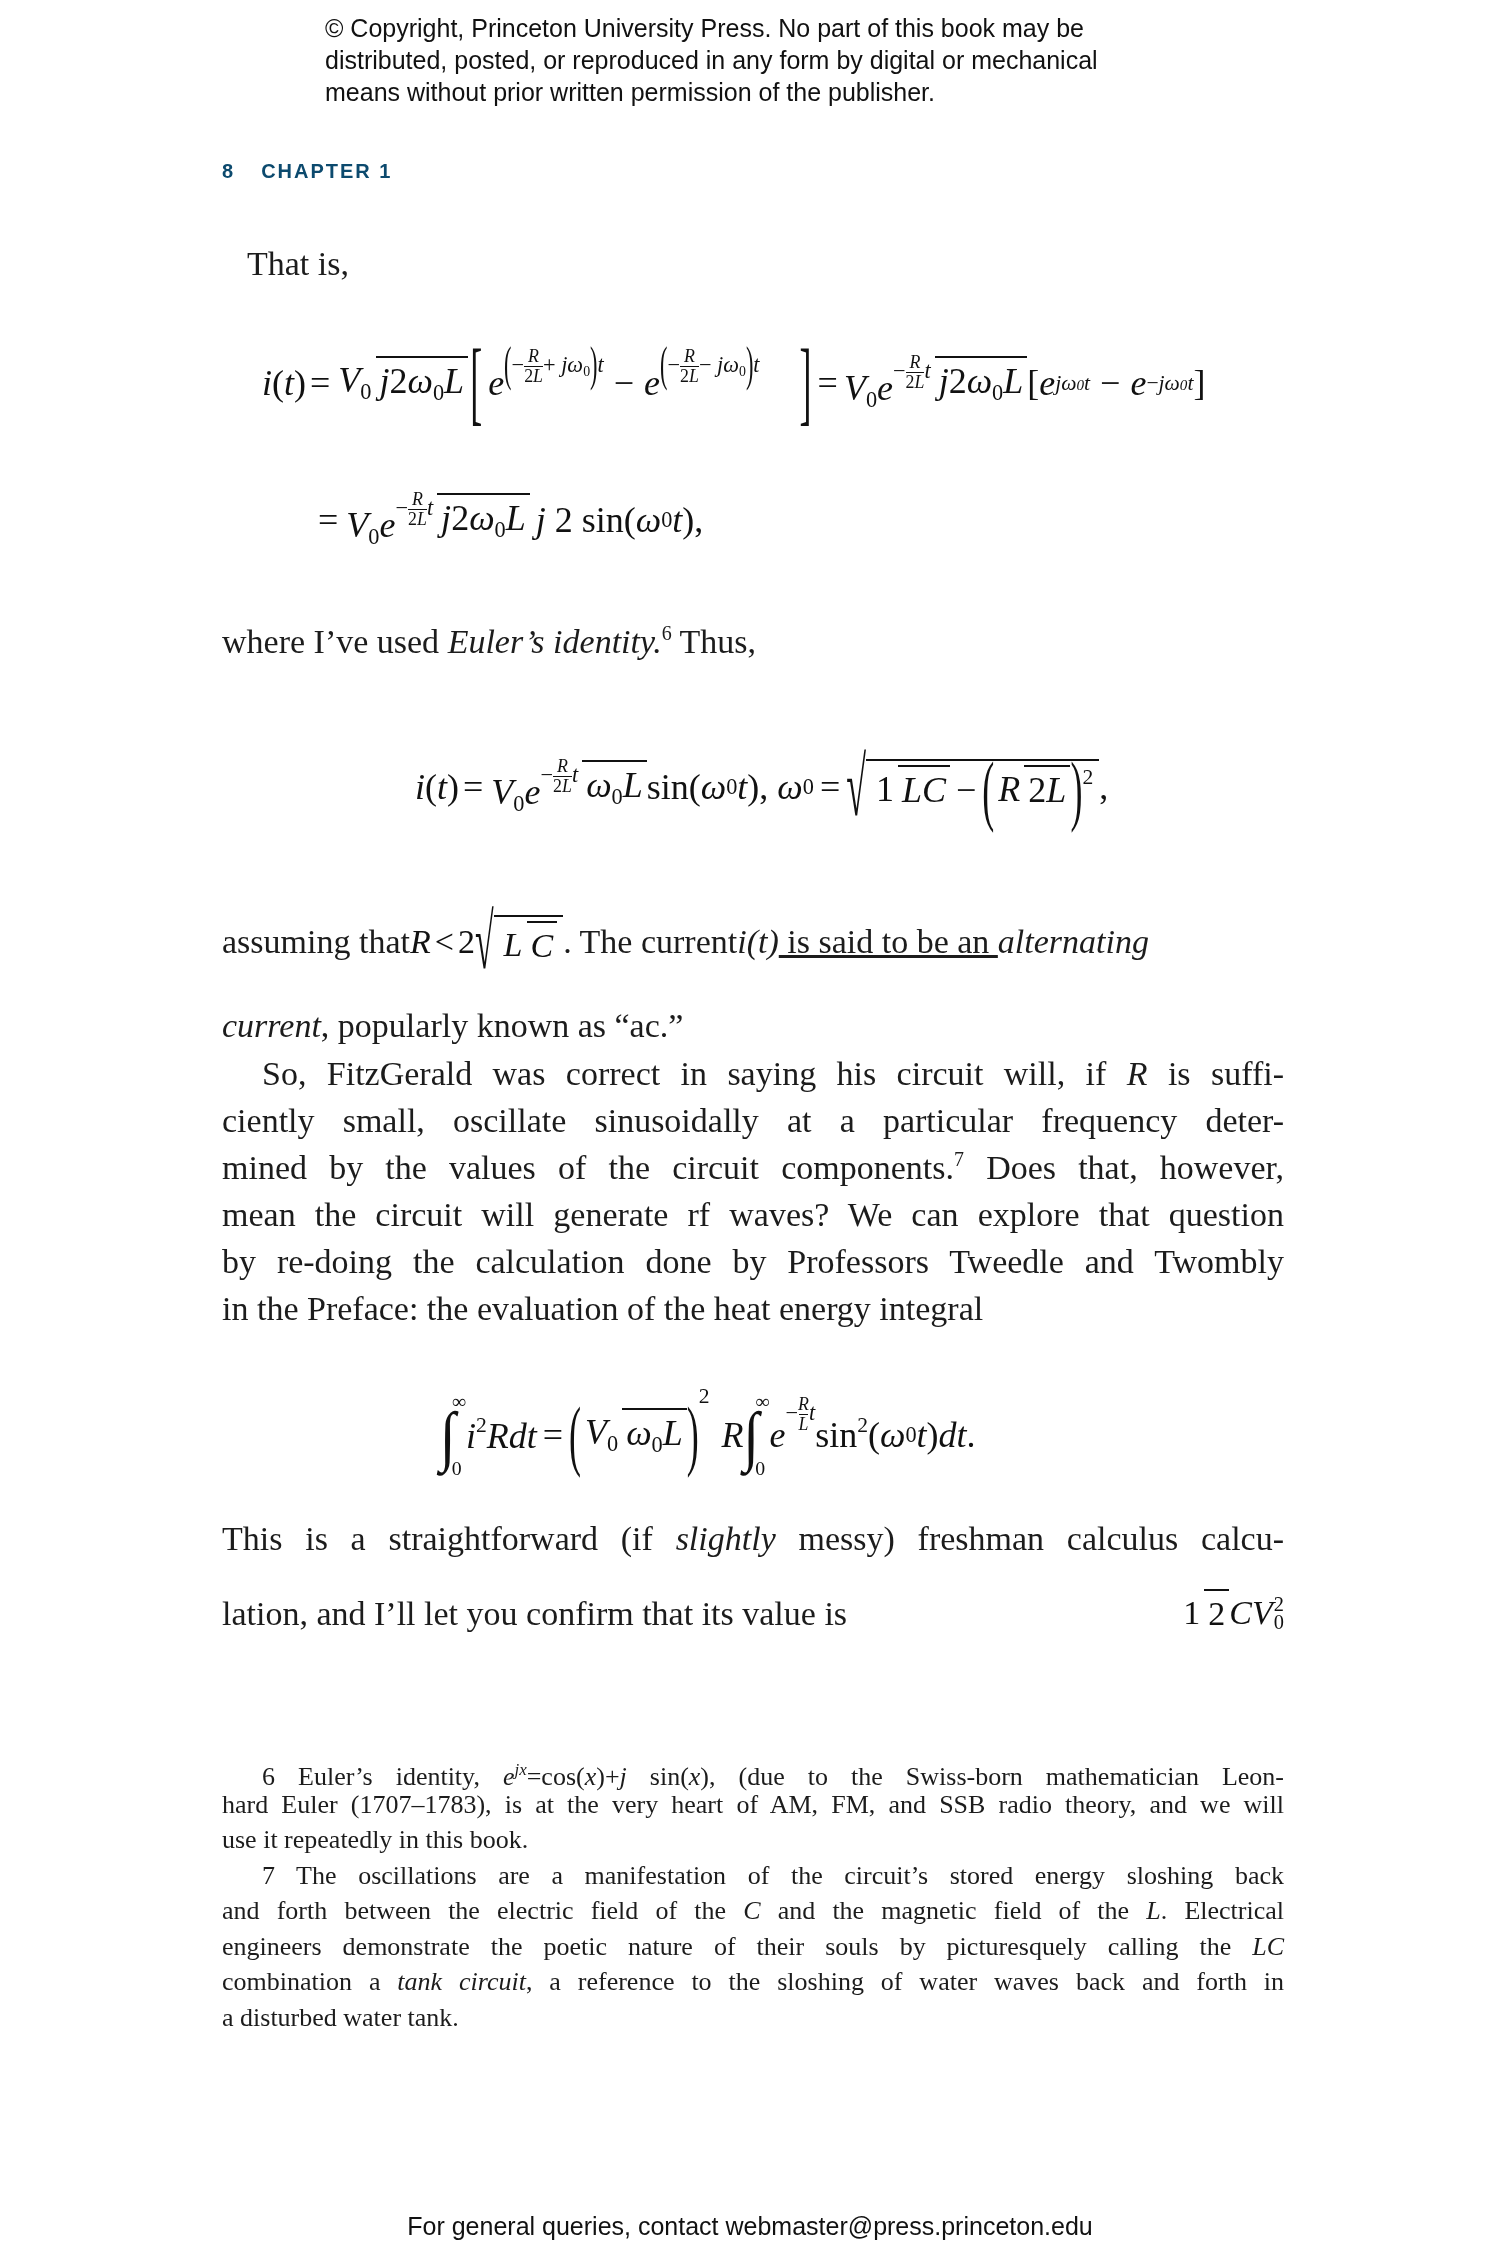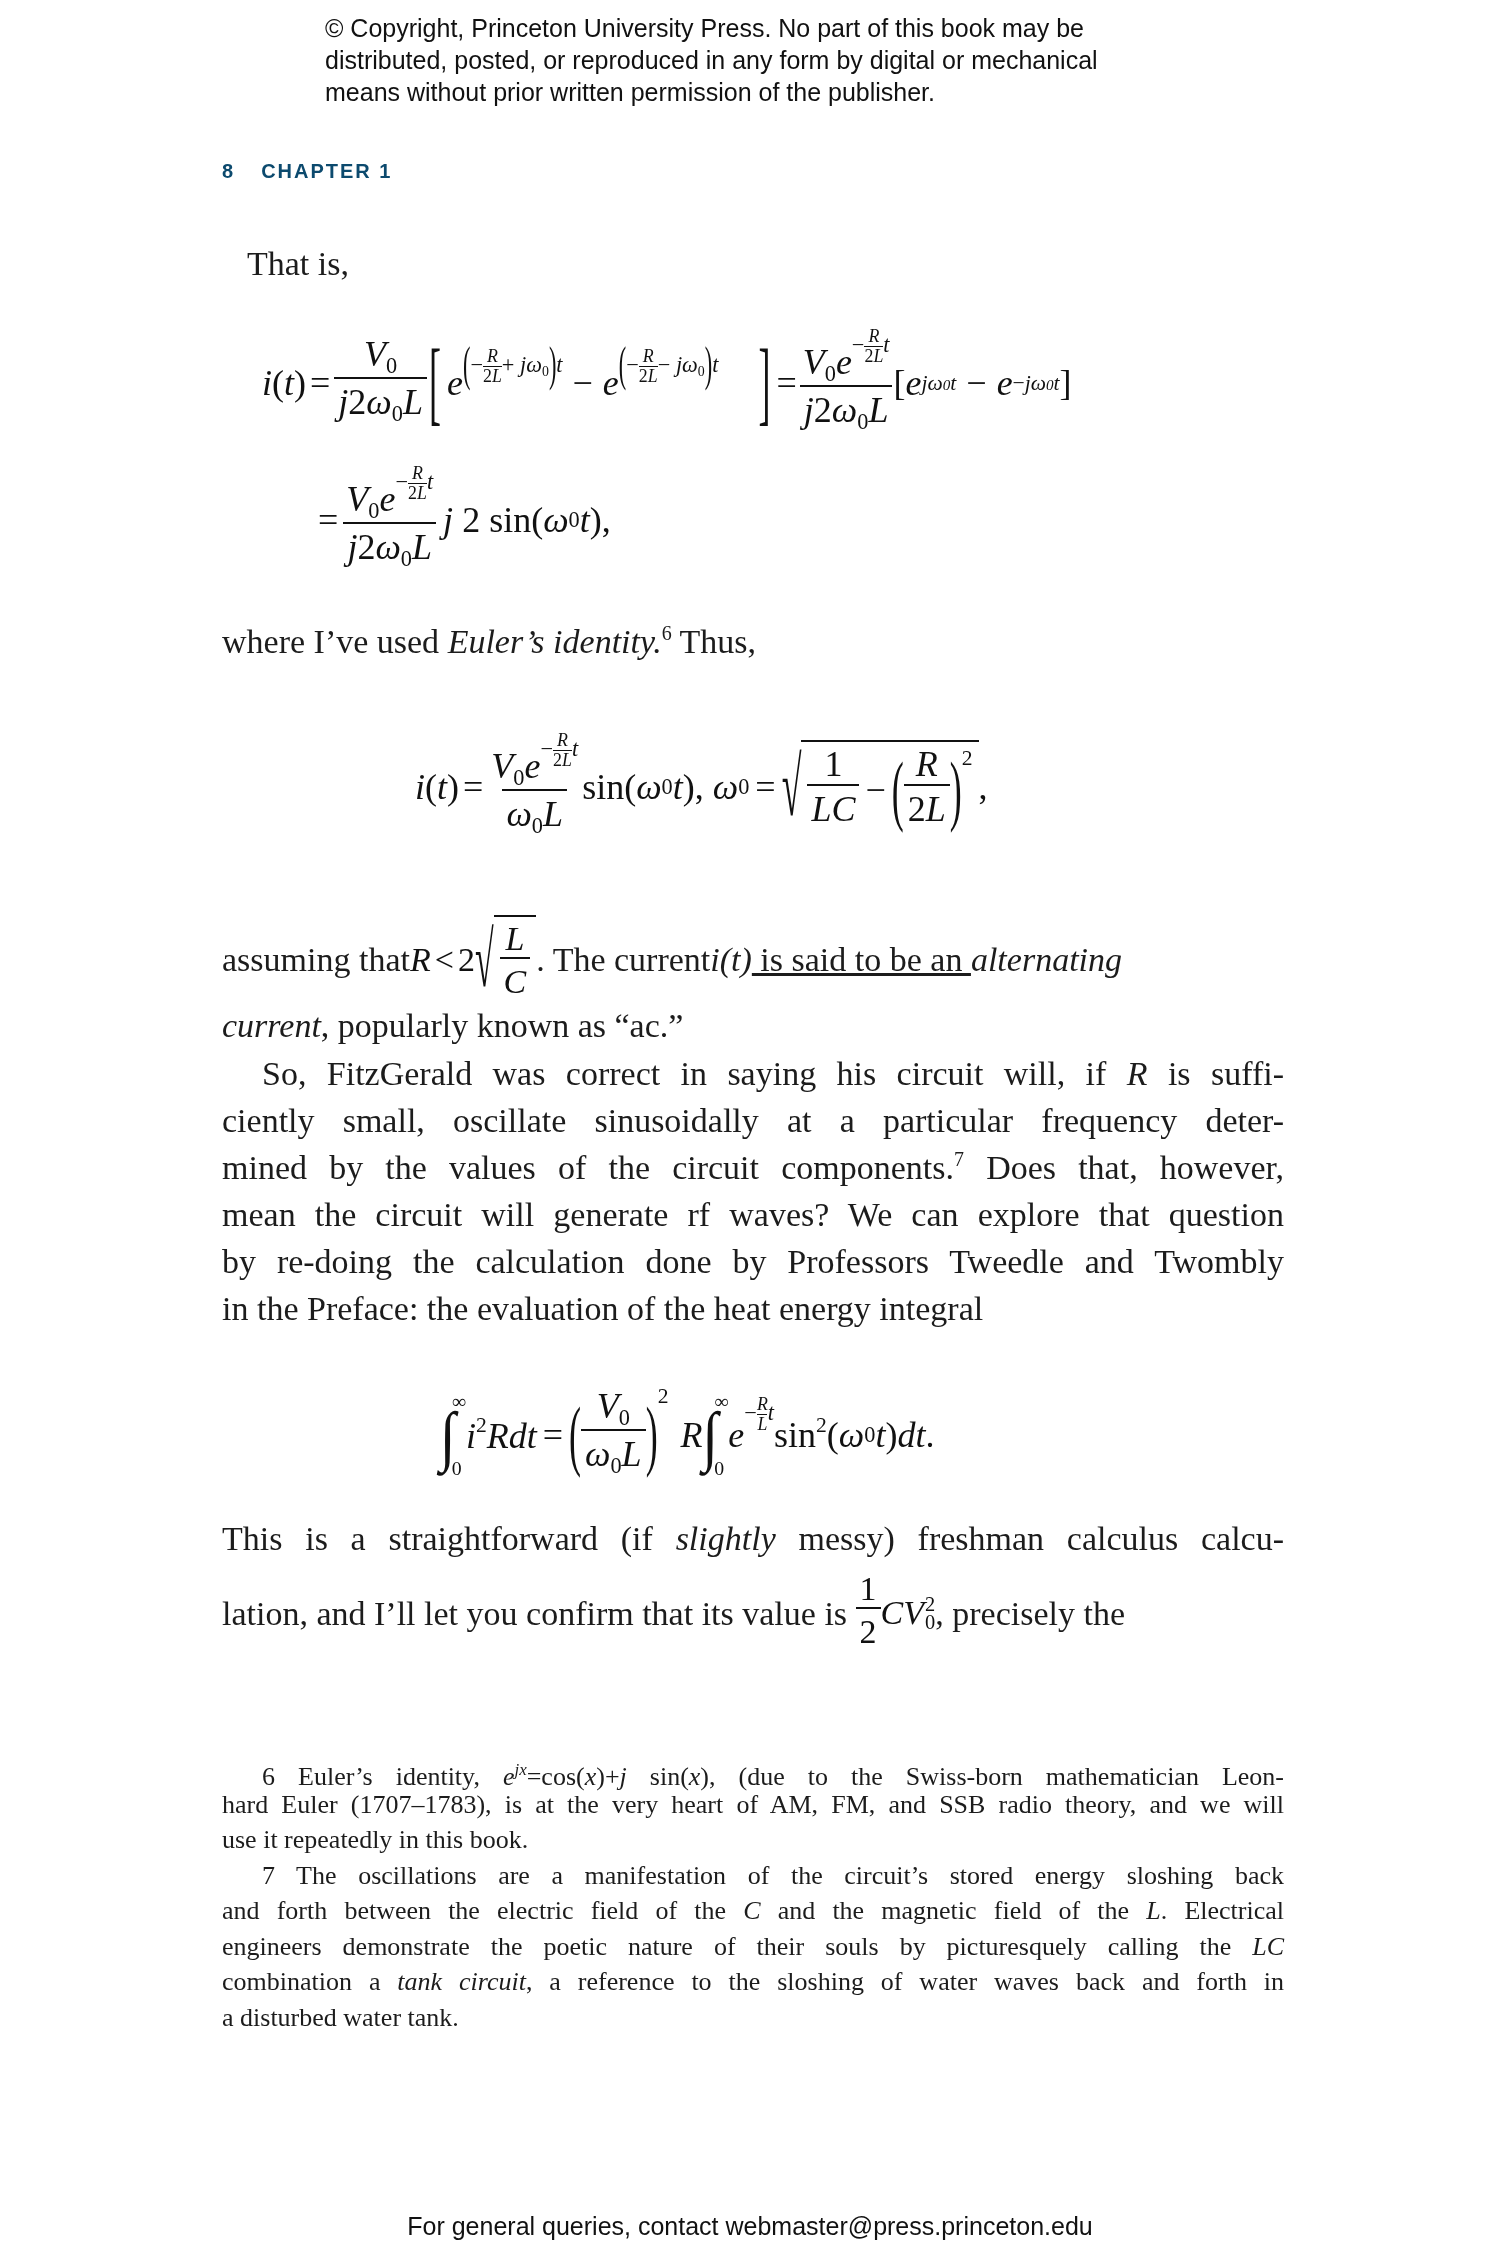--- a/index.html
+++ b/index.html
@@ -13,21 +13,21 @@
   .running-head .pg { margin-right: 26px; }
   .body-text { font-size: 34px; line-height: 47px; color: #1c1c1c; white-space: nowrap; }
   .line { position: absolute; left: 222px; width: 1062px; white-space: nowrap; }
   .just { text-align: justify; text-align-last: justify; }
   i, .it { font-style: italic; }
   sup.fn { font-size: 20px; vertical-align: 13px; line-height: 0; }
 
   
   .math { font-family: "Liberation Serif", serif; font-style: italic; color: #111; white-space: nowrap; }
   .up { font-style: normal; }
-  .frac { display: inline-flex; flex-direction: column; align-items: center; vertical-align: middle; }
+  .frac { display: inline-flex; flex-direction: row; align-items: center; vertical-align: middle; }
   .frac > .num { padding: 0 4px; line-height: 1.05; }
   .frac > .den { padding: 4px 4px; border-top: 2px solid #111; line-height: 1.1; }
   .sub { font-size: 0.62em; vertical-align: -0.3em; font-style: normal; }
   .sup { font-size: 0.6em; vertical-align: 0.75em; }
   .smallfrac { display: inline-flex; flex-direction: column; align-items: center; vertical-align: middle; font-size: 0.8em; }
   .smallfrac > .num { line-height: 1; }
   .smallfrac > .den { border-top: 1.5px solid #111; line-height: 1.05; }
   .bigbr { display: inline-block; font-style: normal; font-weight: 100; transform: scaleY(2.6); }
   .paren { display: inline-block; font-style: normal; transform: scaleY(2.2); font-weight: 100; }
   .sqrt { display: inline-flex; align-items: stretch; vertical-align: middle; }
@@ -187,21 +187,20 @@
     <span style="white-space:pre;">lation, and I’ll let you confirm that its value is </span>
     <span class="math" style="display:inline-flex; align-items:center; font-size:34px;">
       <span class="frac up">
           <span class="num">1</span>
           <span class="den">2</span>
         </span>CV<span style="display:inline-flex; flex-direction:column; font-size:0.6em; font-style:normal; line-height:0.9; margin-left:1px;">
           <span>2</span>
           <span>0</span>
         </span>
     </span>
-    <span style="flex:1; text-align:left;">, precisely the</span>
   </div>
 </div>
 
 <div class="serif footnotes">
   <div class="line just" style="top:1752px; padding-left:40px; width:1022px;"><span>6</span><span> Euler’s identity, </span><i>e<span style="font-size:0.65em; vertical-align:0.6em;">jx</span></i><span class="up">=cos(</span><i>x</i><span>)+</span><i>j</i><span> sin(</span><i>x</i><span>)</span><span>, (due to the Swiss-born mathematician Leon-</span></div>
   <div class="line just" style="top:1787px;">hard Euler (1707–1783), is at the very heart of AM, FM, and SSB radio theory, and we will</div>
   <div class="line" style="top:1822px;">use it repeatedly in this book.</div>
   <div class="line just" style="top:1858px; padding-left:40px; width:1022px;"><span>7</span><span> The oscillations are a manifestation of the circuit’s stored energy sloshing back</span></div>
   <div class="line just" style="top:1893px;"><span>and forth between the electric field of the </span><i>C</i><span> and the magnetic field of the </span><i>L</i><span>. Electrical</span></div>
   <div class="line just" style="top:1929px;"><span>engineers demonstrate the poetic nature of their souls by picturesquely calling the </span><i>LC</i></div>

